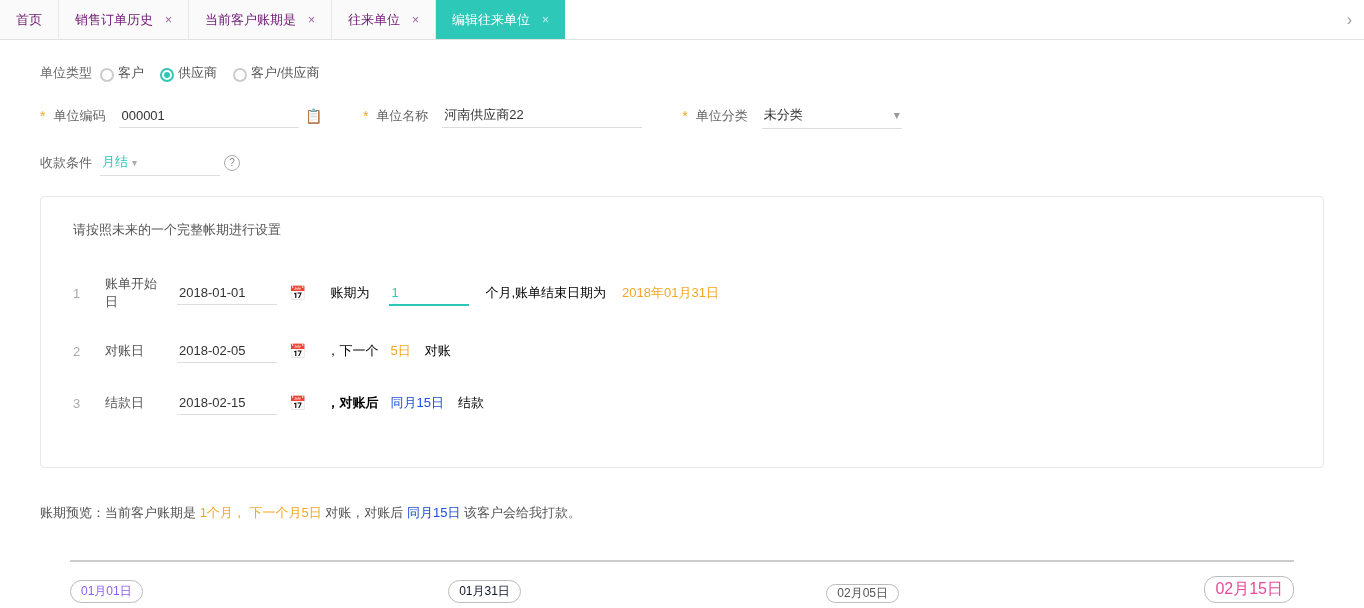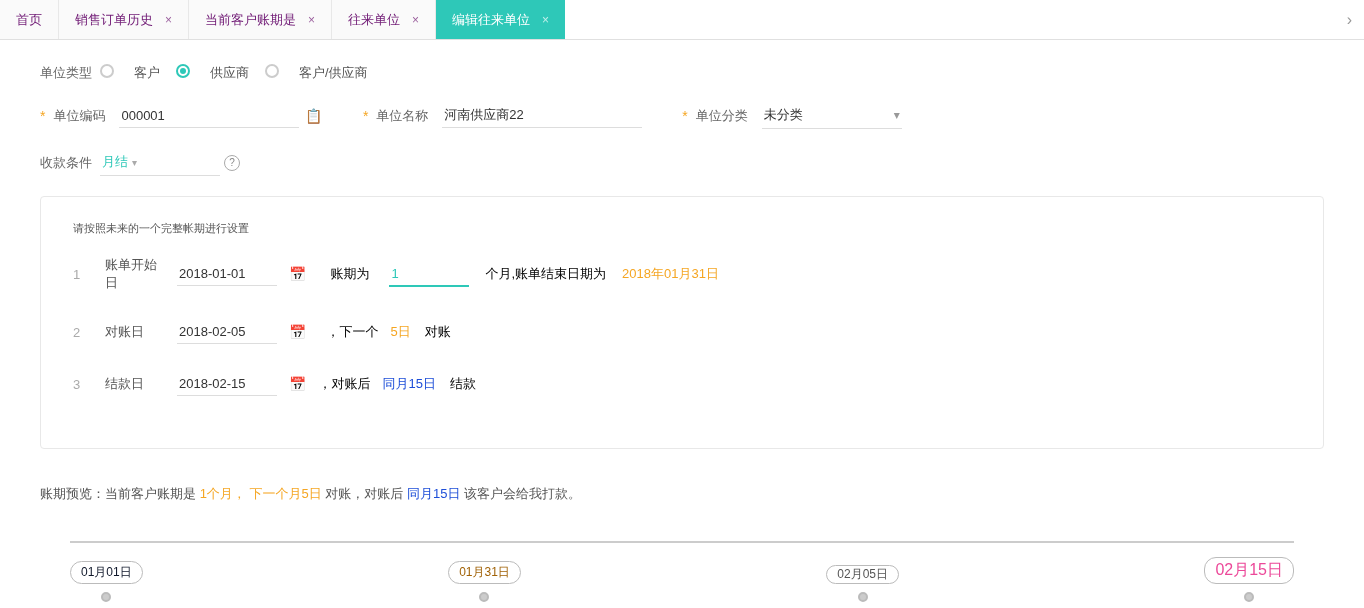--- a/index.html
+++ b/index.html
@@ -71,22 +71,22 @@
       color: #f5a623;
       margin-right: 2px;
     }
     .radio-group {
       display: flex;
       gap: 16px;
       align-items: center;
     }
     .radio-item {
       display: flex;
-      align-items: flex-start;
-      gap: 20px;
+      align-items: flex-end;
+      gap: 4px;
       cursor: pointer;
       font-size: 13px;
       color: #555;
     }
     .radio-circle {
       width: 14px;
       height: 14px;
       border-radius: 50%;
       border: 2px solid #ccc;
       display: inline-block;
@@ -153,23 +153,23 @@
     }
 
     
     .settings-panel {
       border: 1px solid #e8e8e8;
       border-radius: 4px;
       padding: 24px 32px;
       margin-bottom: 20px;
     }
     .panel-title {
-      font-size: 11px;
+      font-size: 13px;
       color: #555;
-      margin-bottom: 20px;
+      margin-bottom: 36px;
     }
     .setting-row {
       display: flex;
       align-items: center;
       margin-bottom: 28px;
       gap: 12px;
     }
     .row-num {
       color: #aaa;
       width: 20px;
@@ -345,49 +345,49 @@
       <span class="inline-text" style="margin-left:8px;">，下一个</span>
       <span class="highlight-orange" style="font-size:13px;">5日</span>
       <span class="inline-text" style="margin-left:2px;">对账</span>
     </div>
 
     <div class="setting-row">
       <span class="row-num">3</span>
       <span class="row-label">结款日</span>
       <input class="date-input" type="text" value="2018-02-15" style="">
       <span class="calendar-icon">📅</span>
-      <span class="inline-text" style="">，对账后</span>
+      <span class="inline-text" style="margin-left:8px;font-weight:bold;">，对账后</span>
       <span class="highlight-teal" style="font-size:13px;">同月15日</span>
       <span class="inline-text" style="margin-left:2px;">结款</span>
     </div>
   </div>
 
   <div class="preview-section">
     <div class="preview-text">
       <span>账期预览：当前客户账期是</span>
       <span class="highlight-orange">1个月，</span>
       <span class="highlight-orange">下一个月5日</span>
       <span>对账，对账后</span>
       <span class="highlight-teal">同月15日</span>
       <span>该客户会给我打款。</span>
     </div>
 
     <div class="tl-outer">
       <div class="tl-line-bg"></div>
       <div style="display:flex; align-items:flex-end; width:100%; position:relative; z-index:1;">
 
         <div class="tl-node" style="position:relative;">
-          <div style="border:1px solid #bbb; border-radius:12px; padding:2px 10px; font-size:12px; color:#0f172a; background:#fff; white-space:nowrap; margin-bottom:8px;">01月01日</div>
+          <div style="border:1px solid #bbb; border-radius:12px; padding:2px 10px; font-size:12px; color:#8b5cf6; background:#fff; white-space:nowrap; margin-bottom:8px;">01月01日</div>
           <div class="tl-dot"></div>
           <div style="font-size:12px;color:#888;margin-top:6px;white-space:nowrap;">账单开始日</div>
         </div>
         <div class="tl-spacer"></div>
 
         <div class="tl-node">
-          <div style="border:1px solid #bbb; border-radius:12px; padding:2px 10px; font-size:12px; color:#a16207; background:#fff; white-space:nowrap; margin-bottom:8px;">01月31日</div>
+          <div style="border:1px solid #bbb; border-radius:12px; padding:2px 10px; font-size:12px; color:#0f172a; background:#fff; white-space:nowrap; margin-bottom:8px;">01月31日</div>
           <div class="tl-dot"></div>
           <div style="font-size:12px;color:#888;margin-top:6px;white-space:nowrap;">账单结束日</div>
         </div>
         <div class="tl-spacer"></div>
 
         <div class="tl-node">
           <div style="border:1px solid #bbb; border-radius:12px; padding:0 10px; font-size:12px; color:#555; background:#fff; white-space:nowrap; margin-bottom:8px;">02月05日</div>
           <div class="tl-dot"></div>
           <div style="font-size:12px;color:#888;margin-top:6px;white-space:nowrap;">对账日</div>
         </div>

